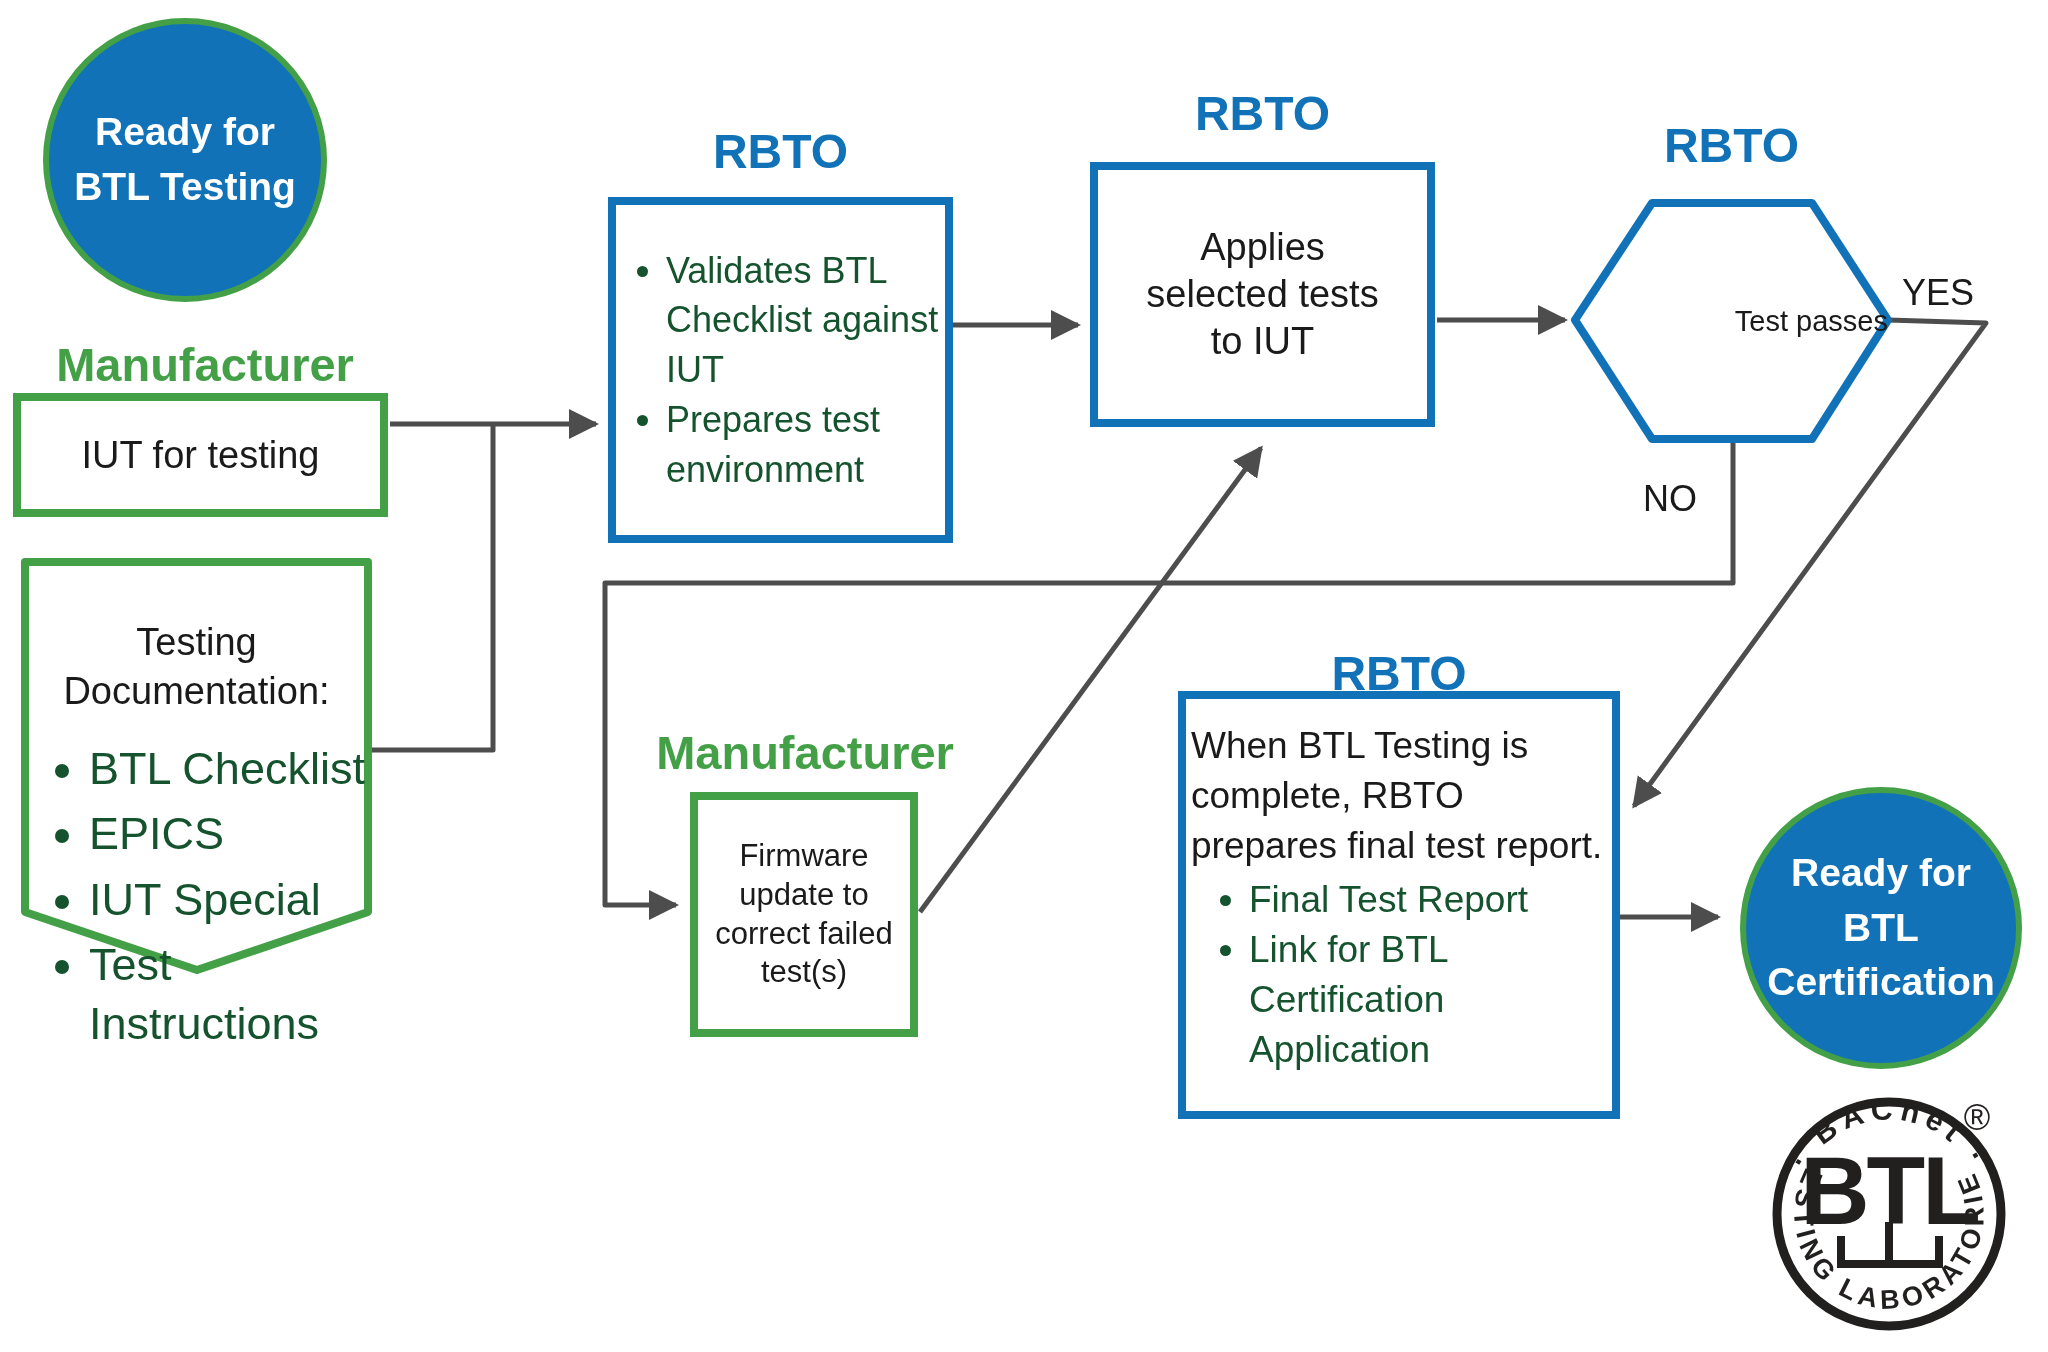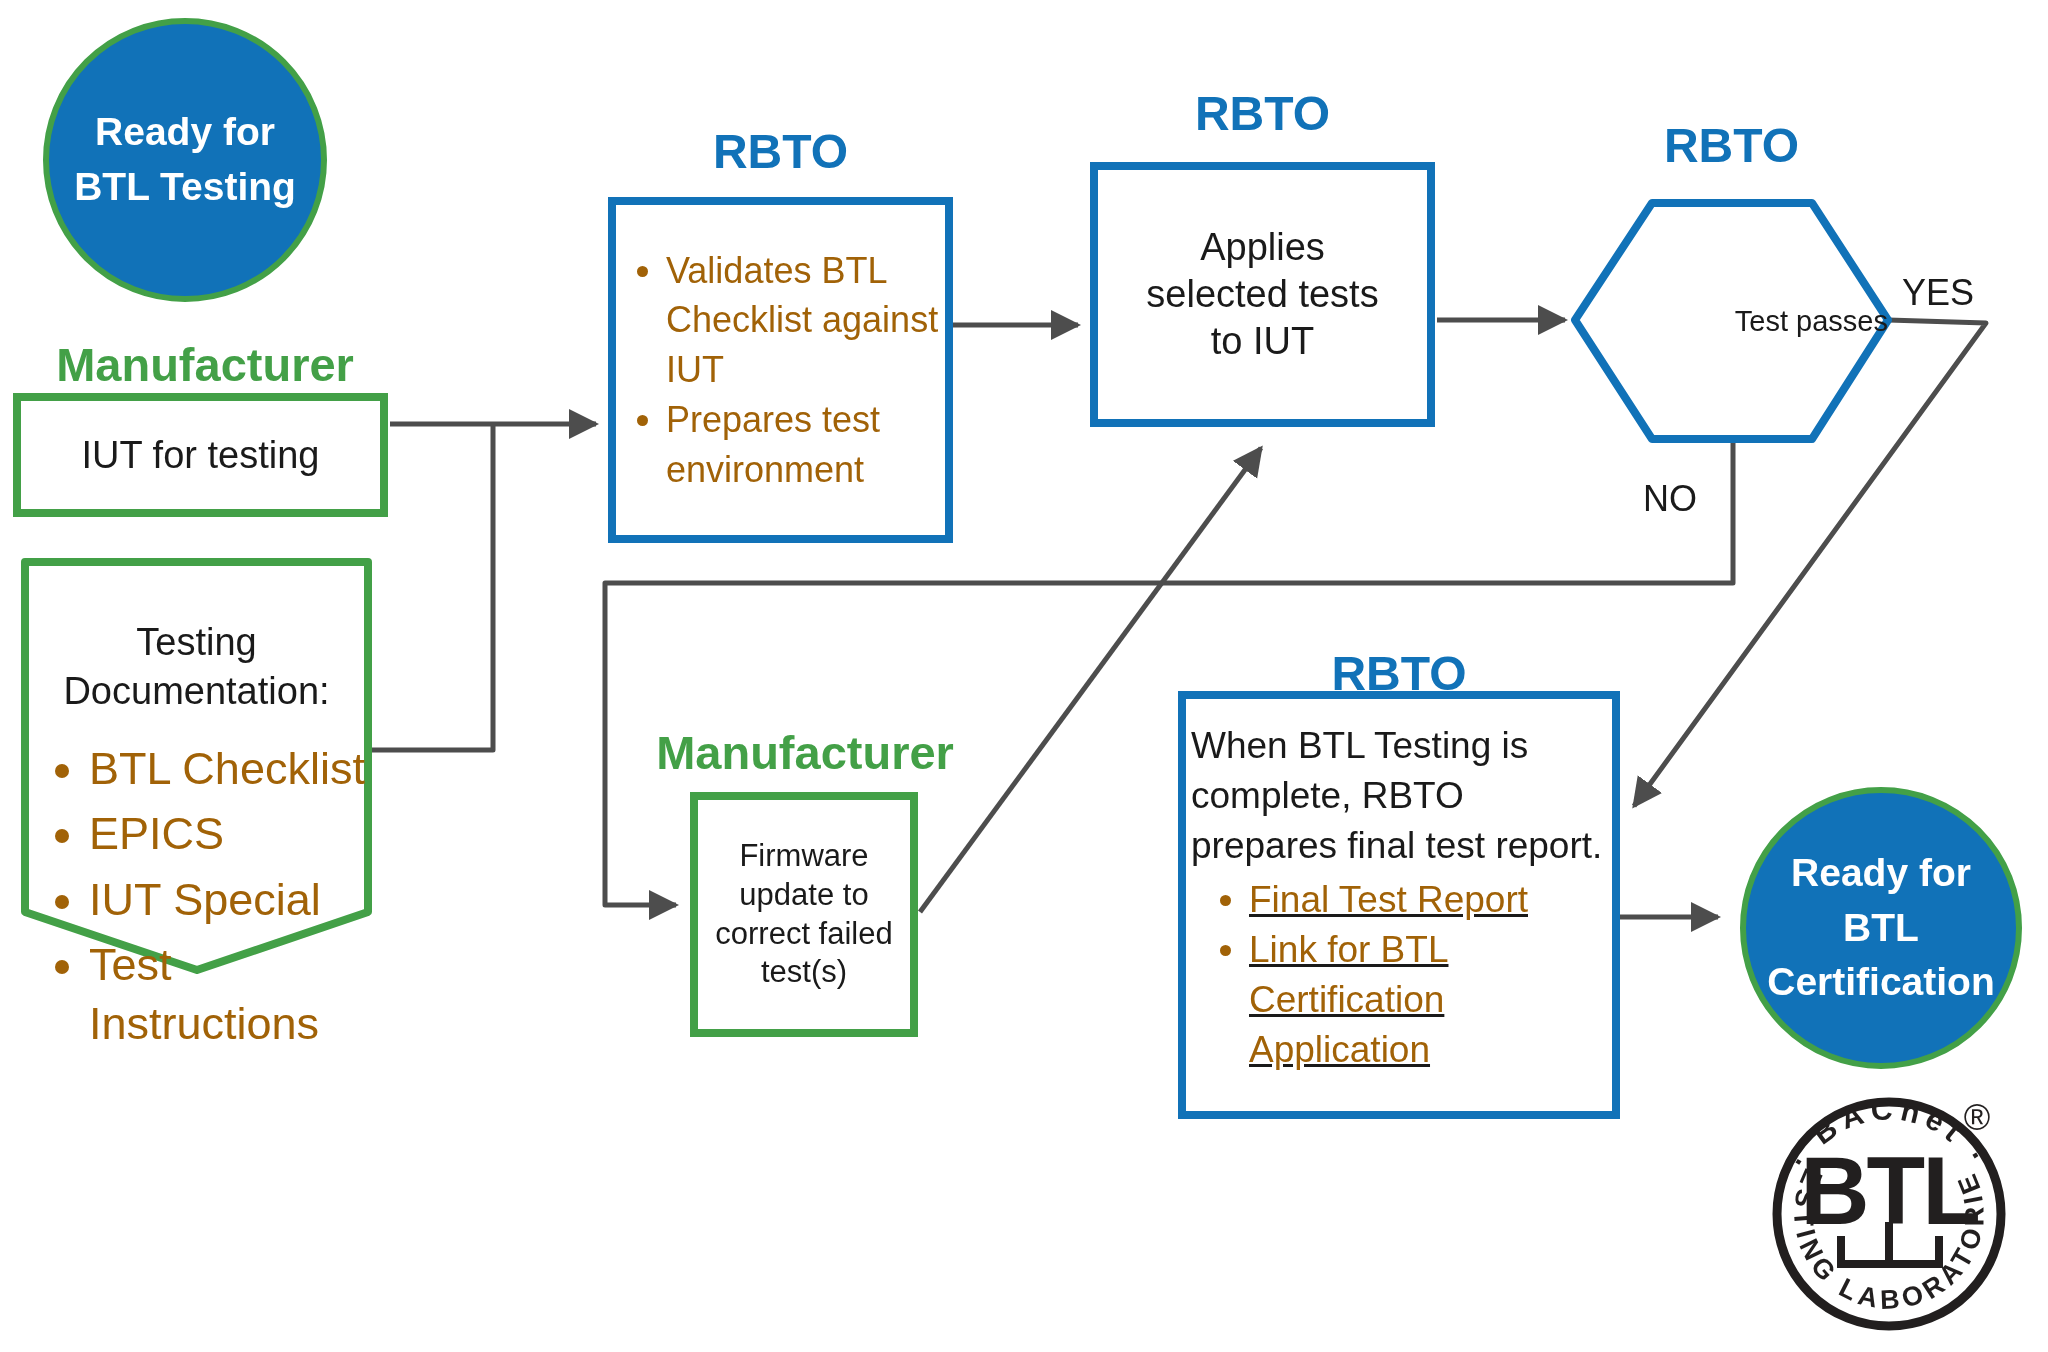--- a/index.html
+++ b/index.html
@@ -24,21 +24,21 @@
   .box.green{border:8px solid #43a047;}
 
   .heading{font-weight:bold;text-align:center;line-height:1.15;}
   .heading.blue{color:#1172b8;font-size:48px;}
   .heading.green{color:#43a047;font-size:47px;}
 
   .body38{font-size:38px;}
   .label{font-size:36px;color:#1a1a1a;}
 
   .bullets{list-style:disc;text-align:left;margin:0;}
-  .bullets li{color:#a16207;}
+  .bullets li{color:#14532d;}
 
   .validation-content{width:100%;padding:0 10px 0 18px;}
   .validation-content .bullets{padding-left:46px;font-size:36px;}
   .validation-content .bullets li{line-height:1.38;}
 
   .pentagon-content{left:25px;top:604px;width:343px;padding-top:14px;}
   .pentagon-content .title{font-size:38px;line-height:1.3;text-align:center;}
   .pentagon-content .bullets{margin-top:22px;padding-left:64px;font-size:45px;}
   .pentagon-content .bullets li{line-height:1.32;margin-bottom:6px;}
 
@@ -50,21 +50,21 @@
 
   .firmware-box{font-size:31px;line-height:1.25;}
   .apply-box{font-size:38px;line-height:1.24;}
 
   .report-content{
     text-align:left;font-size:37px;line-height:1.35;
     padding:22px 16px 10px 26px;width:100%;
   }
   .report-content p{margin:0;}
   .report-content .gap{margin-top:44px;}
-  .report-content .bullets{margin-top:4px;padding-left:58px;font-size:37px;text-decoration:underline;}
+  .report-content .bullets{margin-top:4px;padding-left:58px;font-size:37px;}
   .report-content .bullets li{line-height:1.35;}
 </style>
 </head>
 <body>
 
 <div class="canvas">
 
   <svg class="layer" viewBox="0 0 2048 1352">
     <defs>
       <marker id="arw" markerWidth="6.4" markerHeight="6.2" refX="5.4" refY="3" orient="auto" markerUnits="strokeWidth">

